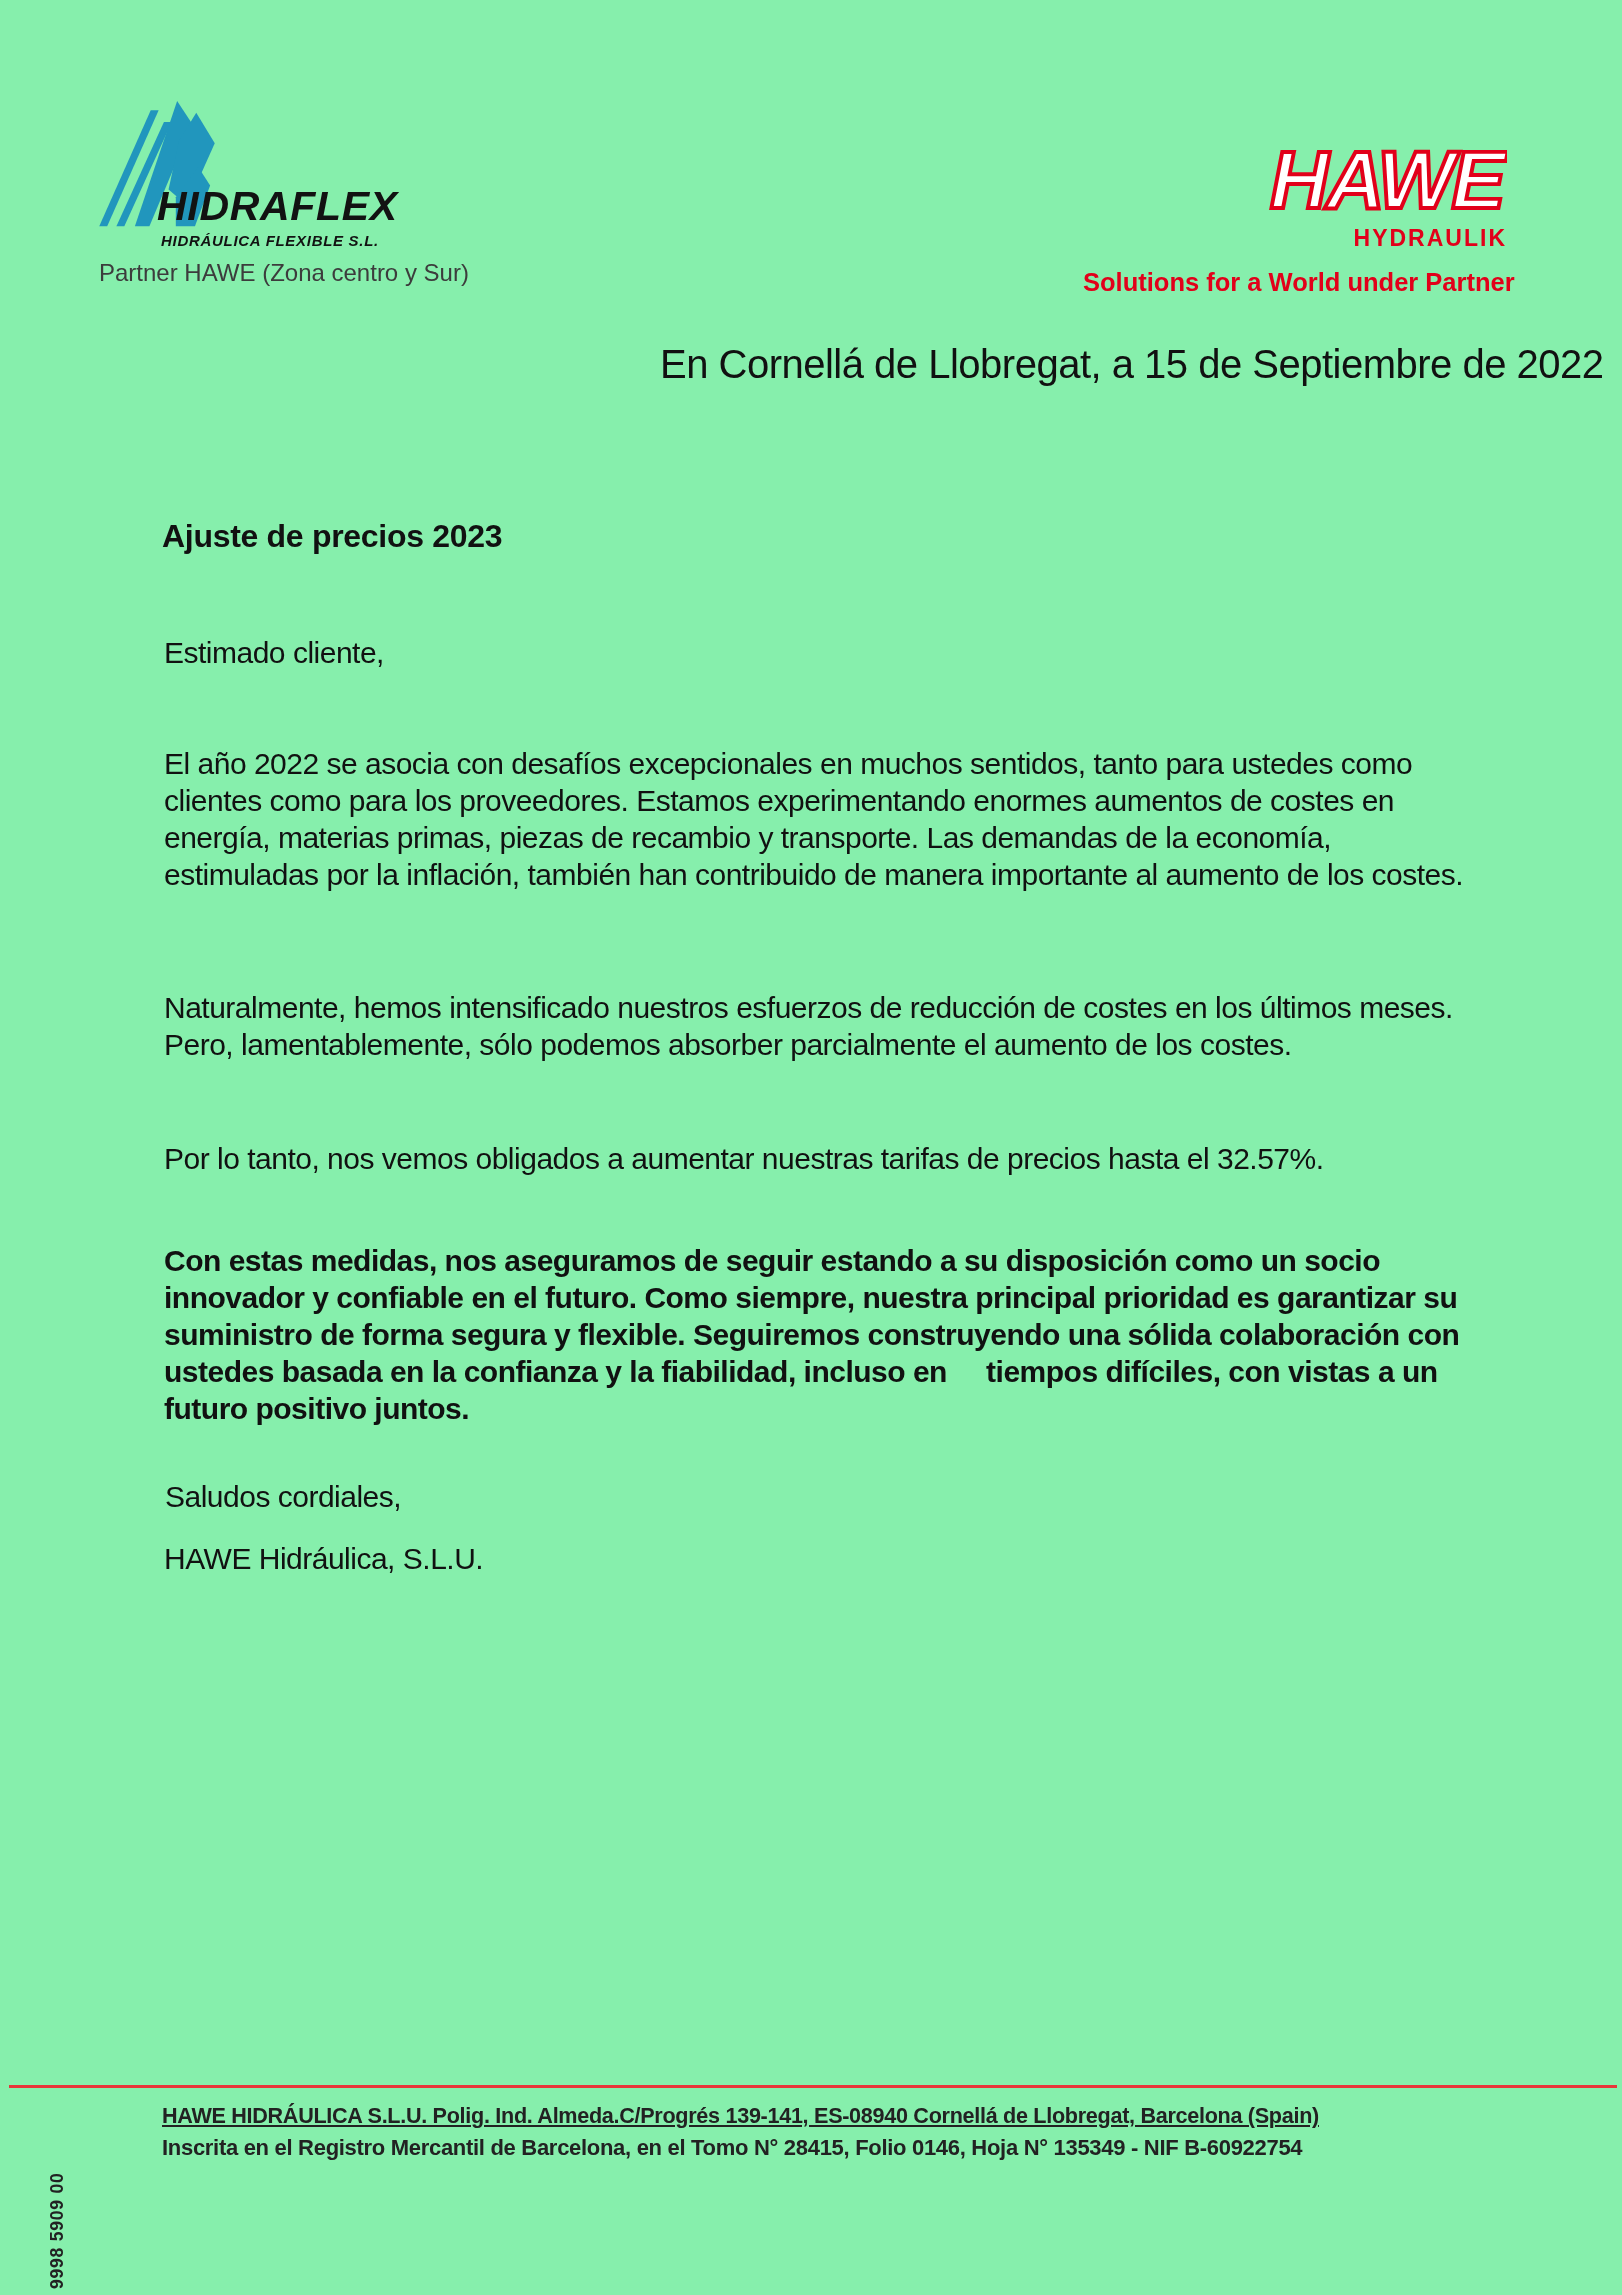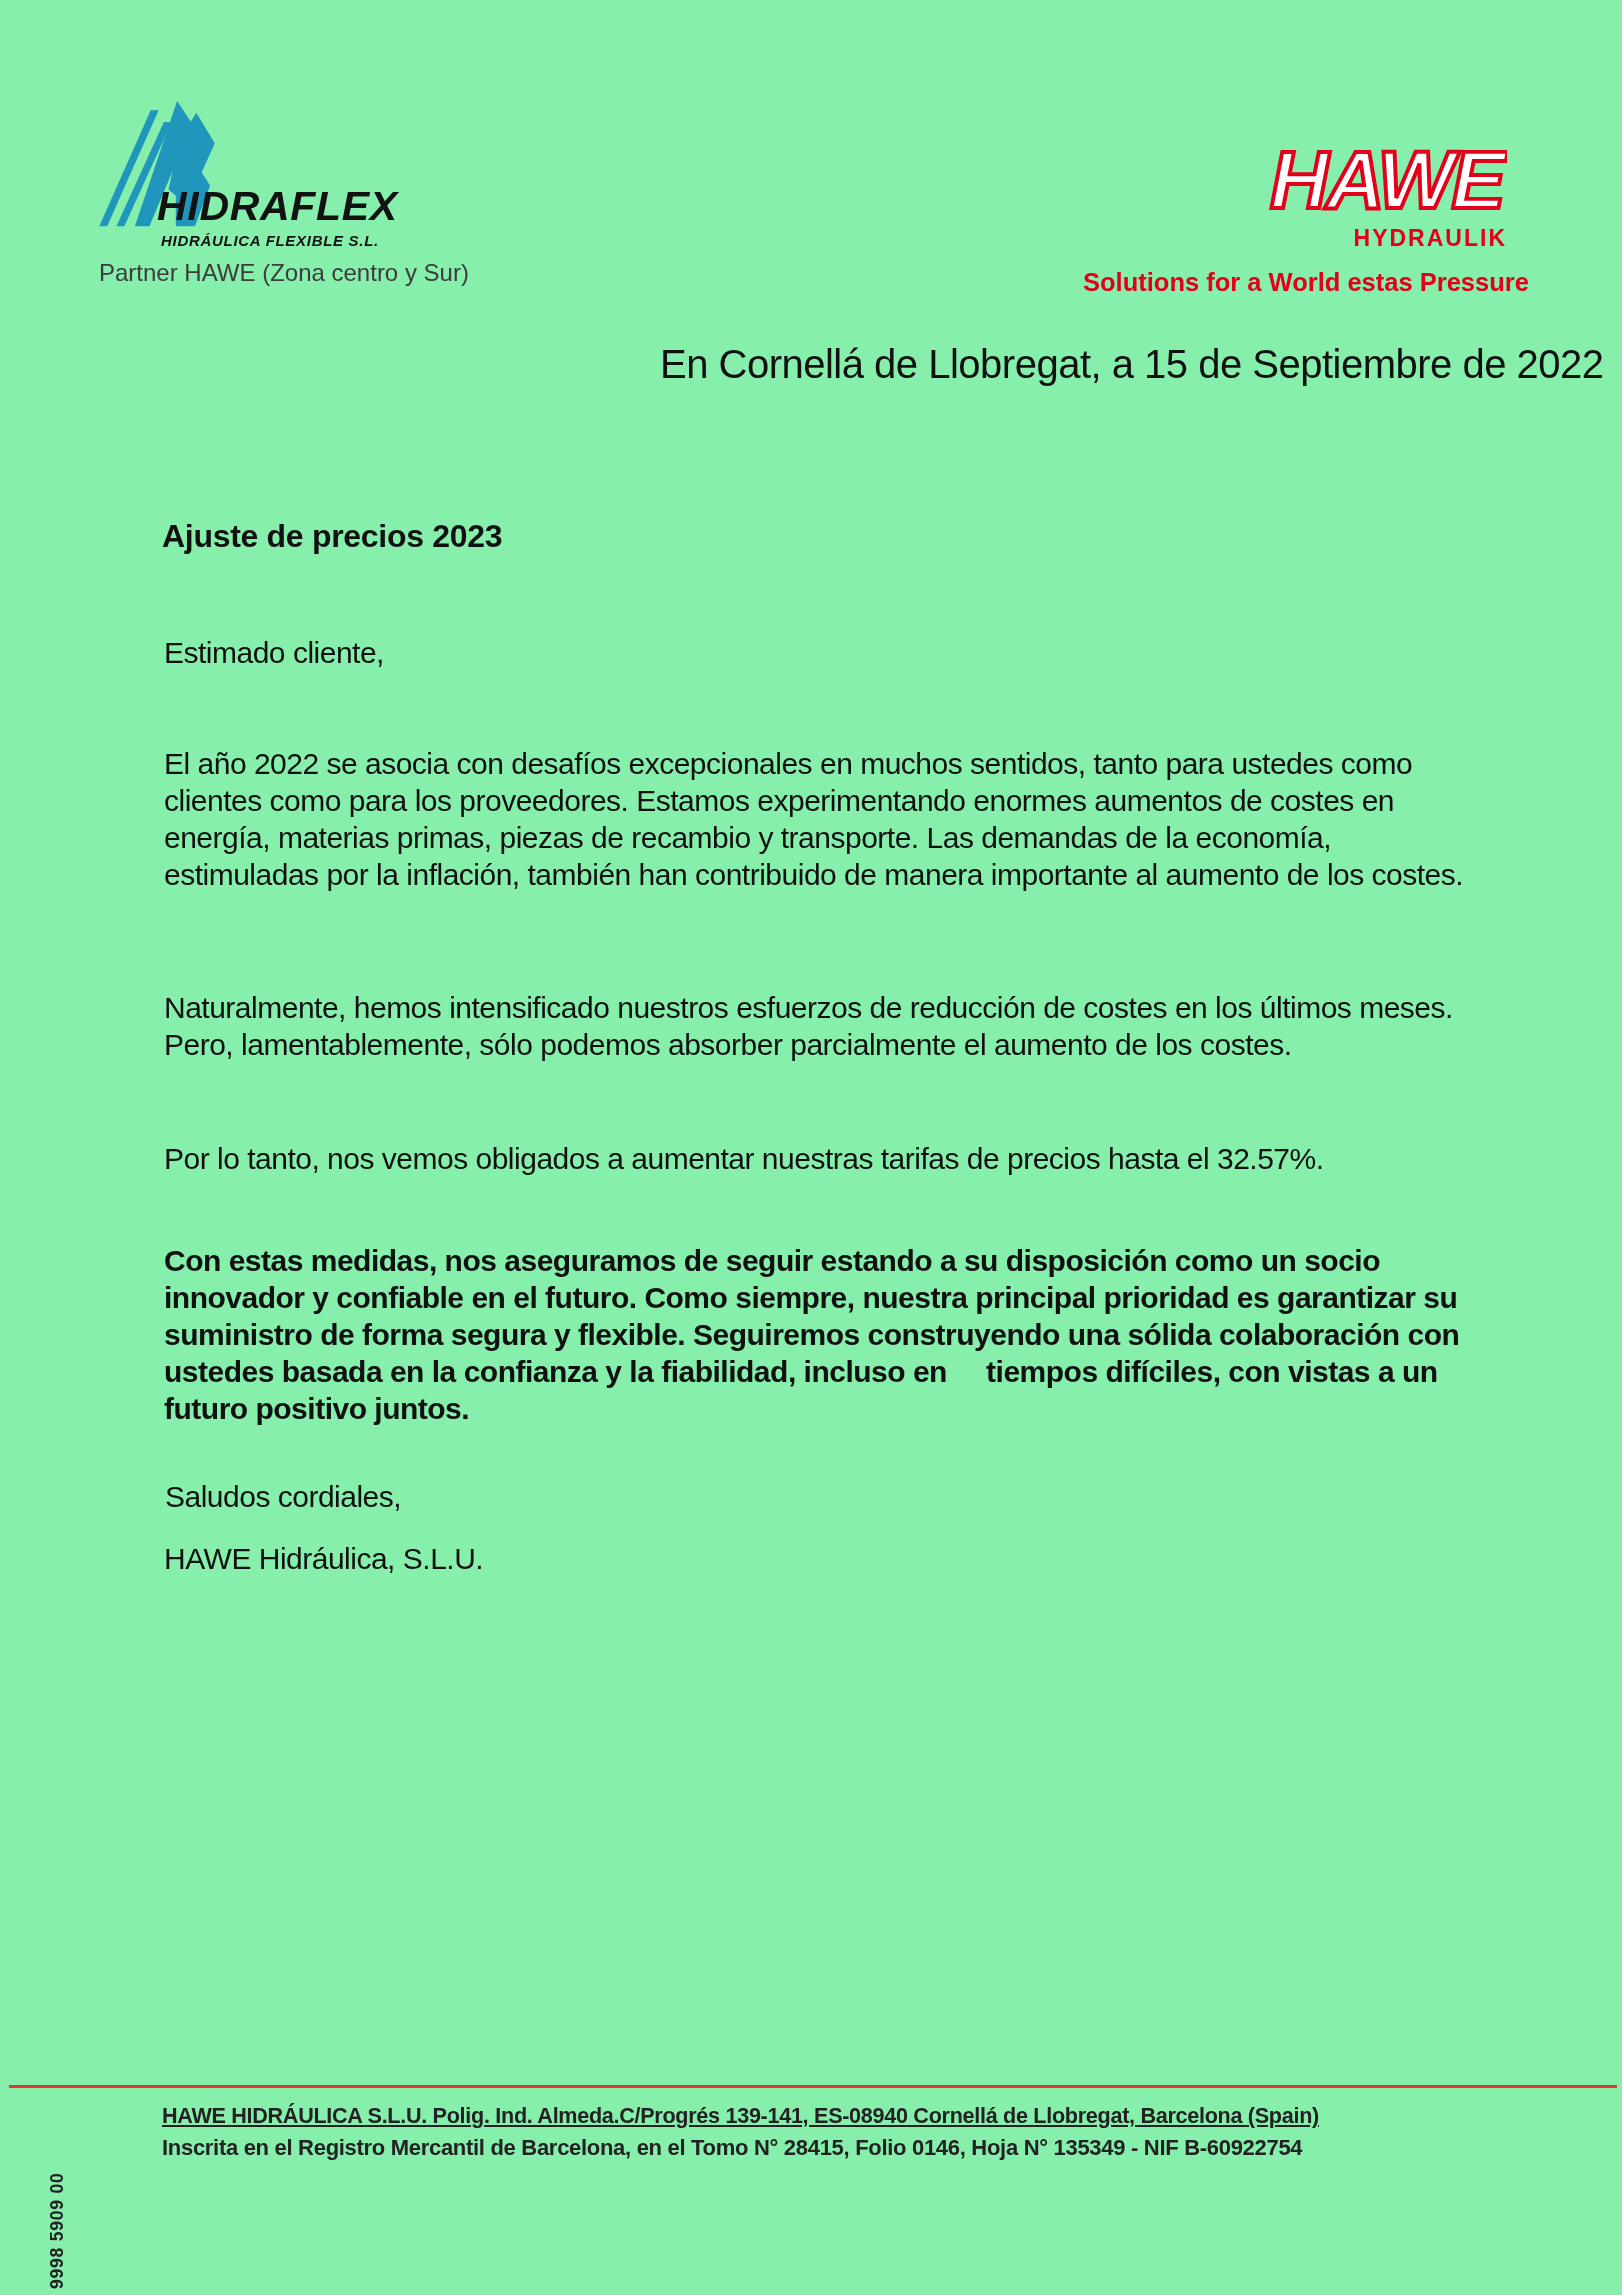--- a/index.html
+++ b/index.html
@@ -136,21 +136,21 @@
     <div class="hf-name">HIDRAFLEX</div>
     <div class="hf-sub">HIDRÁULICA FLEXIBLE S.L.</div>
     <div class="hf-partner">Partner HAWE (Zona centro y Sur)</div>
   </div>
 
   <div class="hawe">
     <svg class="hawe-word" viewBox="0 0 368 122" aria-hidden="true">
       <text class="hawe-outline" x="184" y="102" text-anchor="middle">HAWE</text>
     </svg>
     <div class="hawe-sub">HYDRAULIK</div>
-    <div class="hawe-tagline">Solutions for a World estas Pressure</div>
+    <div class="hawe-tagline">Solutions for a World under Partner</div>
   </div>
 
   <div class="dateline">En Cornellá de Llobregat, a 15 de Septiembre de 2022</div>
 
   <div class="subject">Ajuste de precios 2023</div>
 
   <div class="salutation">Estimado cliente,</div>
 
   <p class="para para-1">El año 2022 se asocia con desafíos excepcionales en muchos sentidos, tanto para ustedes como clientes como para los proveedores. Estamos experimentando enormes aumentos de costes en energía, materias primas, piezas de recambio y transporte. Las demandas de la economía, estimuladas por la inflación, también han contribuido de manera importante al aumento de los costes.</p>
   <p class="para para-2">Naturalmente, hemos intensificado nuestros esfuerzos de reducción de costes en los últimos meses. Pero, lamentablemente, sólo podemos absorber parcialmente el aumento de los costes.</p>

